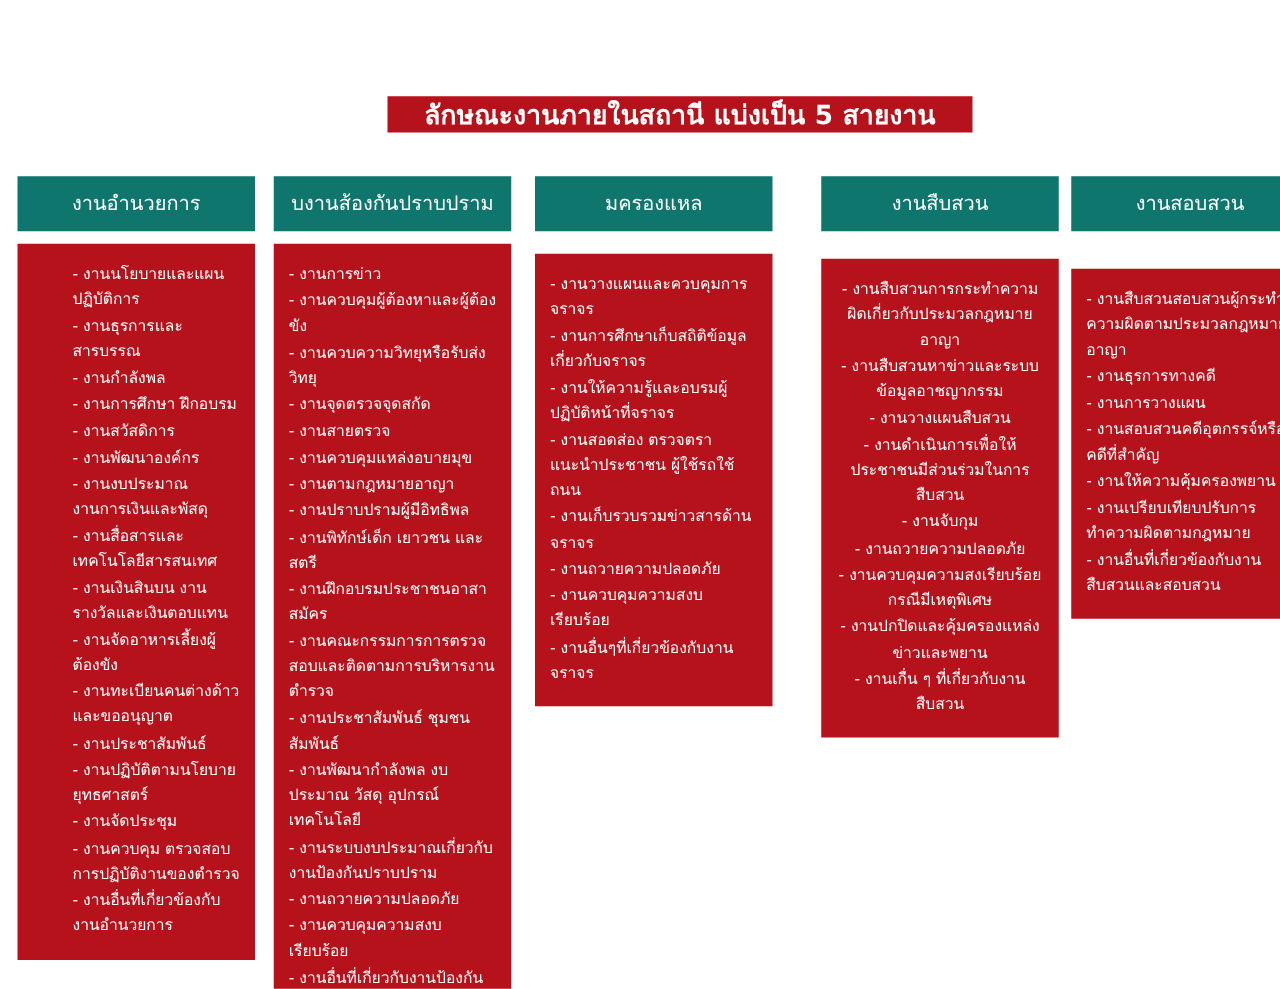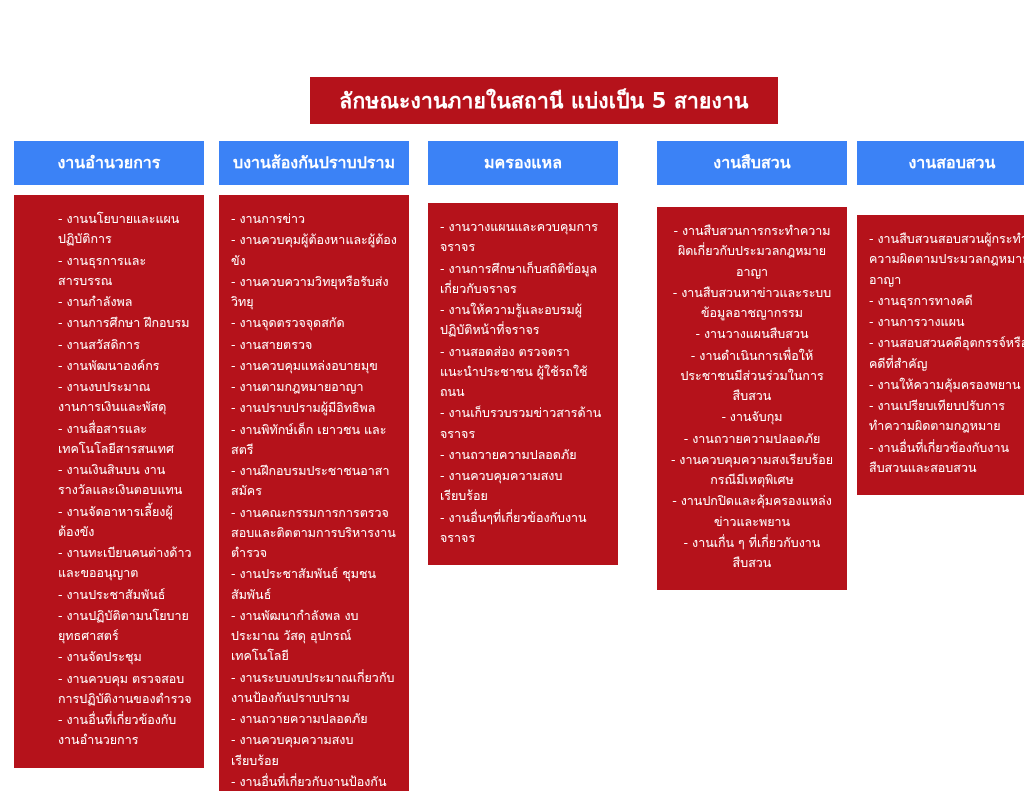--- a/index.html
+++ b/index.html
@@ -17,46 +17,45 @@
   .canvas {
     position: relative;
     width: 1024px;
     height: 791px;
   }
   .title-banner {
     position: absolute;
     left: 310px;
     top: 77px;
     width: 468px;
-    height: 47px;
+    height: 29px;
     background: #b5121b;
     color: #ffffff;
     display: flex;
     align-items: center;
     justify-content: center;
     font-size: 21px;
     font-weight: bold;
     letter-spacing: 0.2px;
   }
   .column {
     position: absolute;
     top: 141px;
     width: 190px;
   }
   .col-header {
     height: 44px;
-    background: #3b82f6;
+    background: #0f766e;
     color: #ffffff;
     display: flex;
     align-items: center;
     justify-content: center;
     font-size: 16px;
     text-align: center;
     line-height: 1.2;
-    font-weight: bold;
   }
   .col-body {
     margin-top: 8px;
     background: #b5121b;
     color: #ffffff;
     padding: 14px 12px 16px 12px;
     font-size: 12.5px;
     line-height: 1.62;
   }
   .col-body .item {

